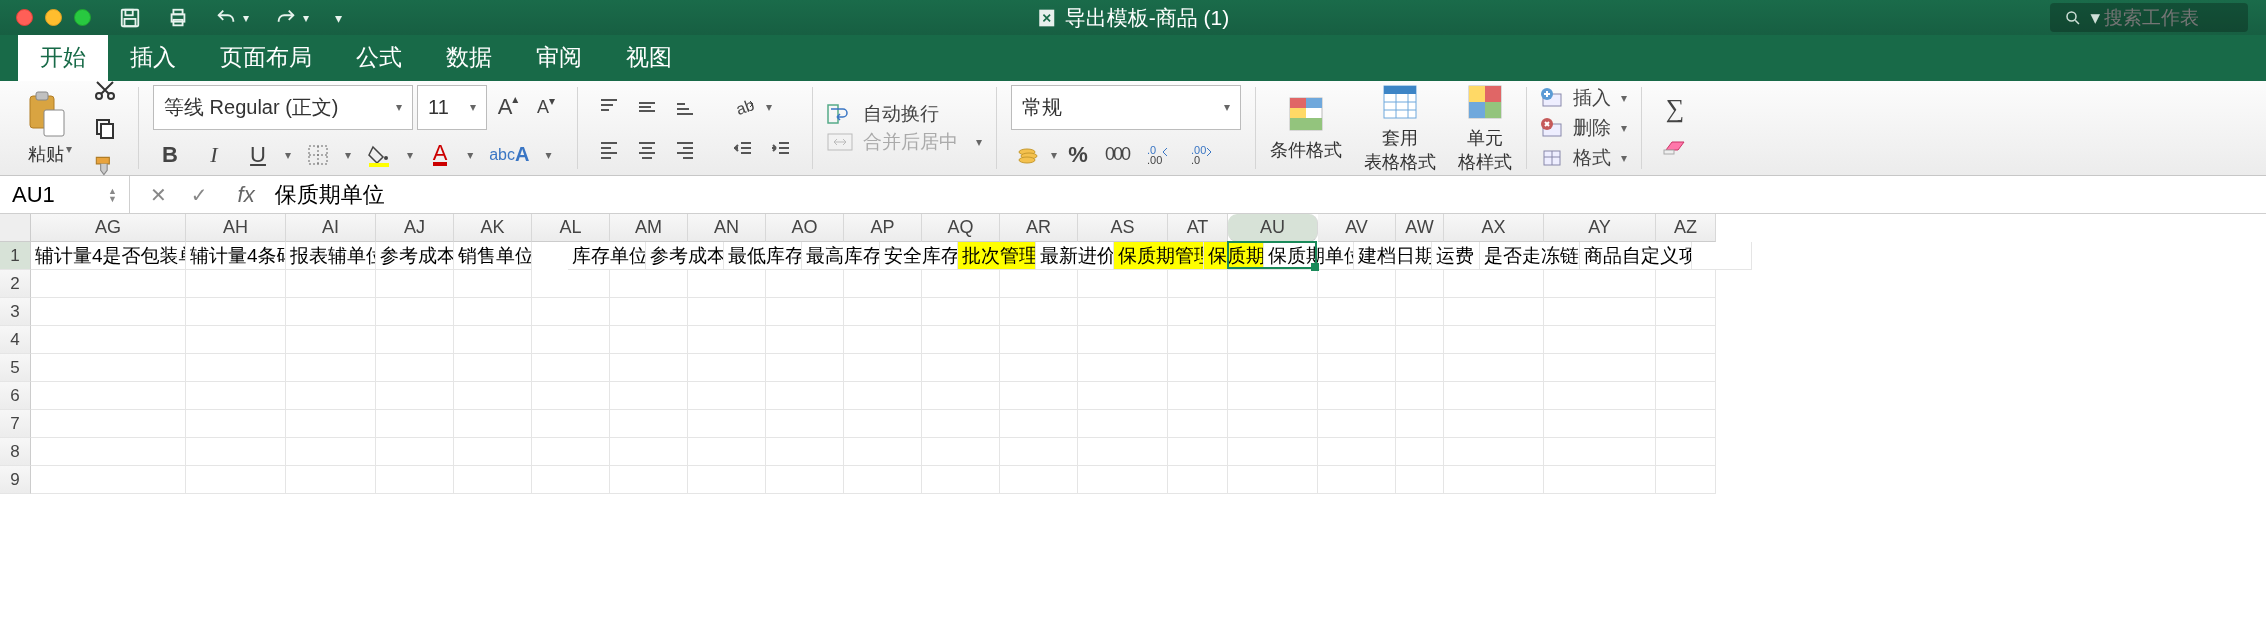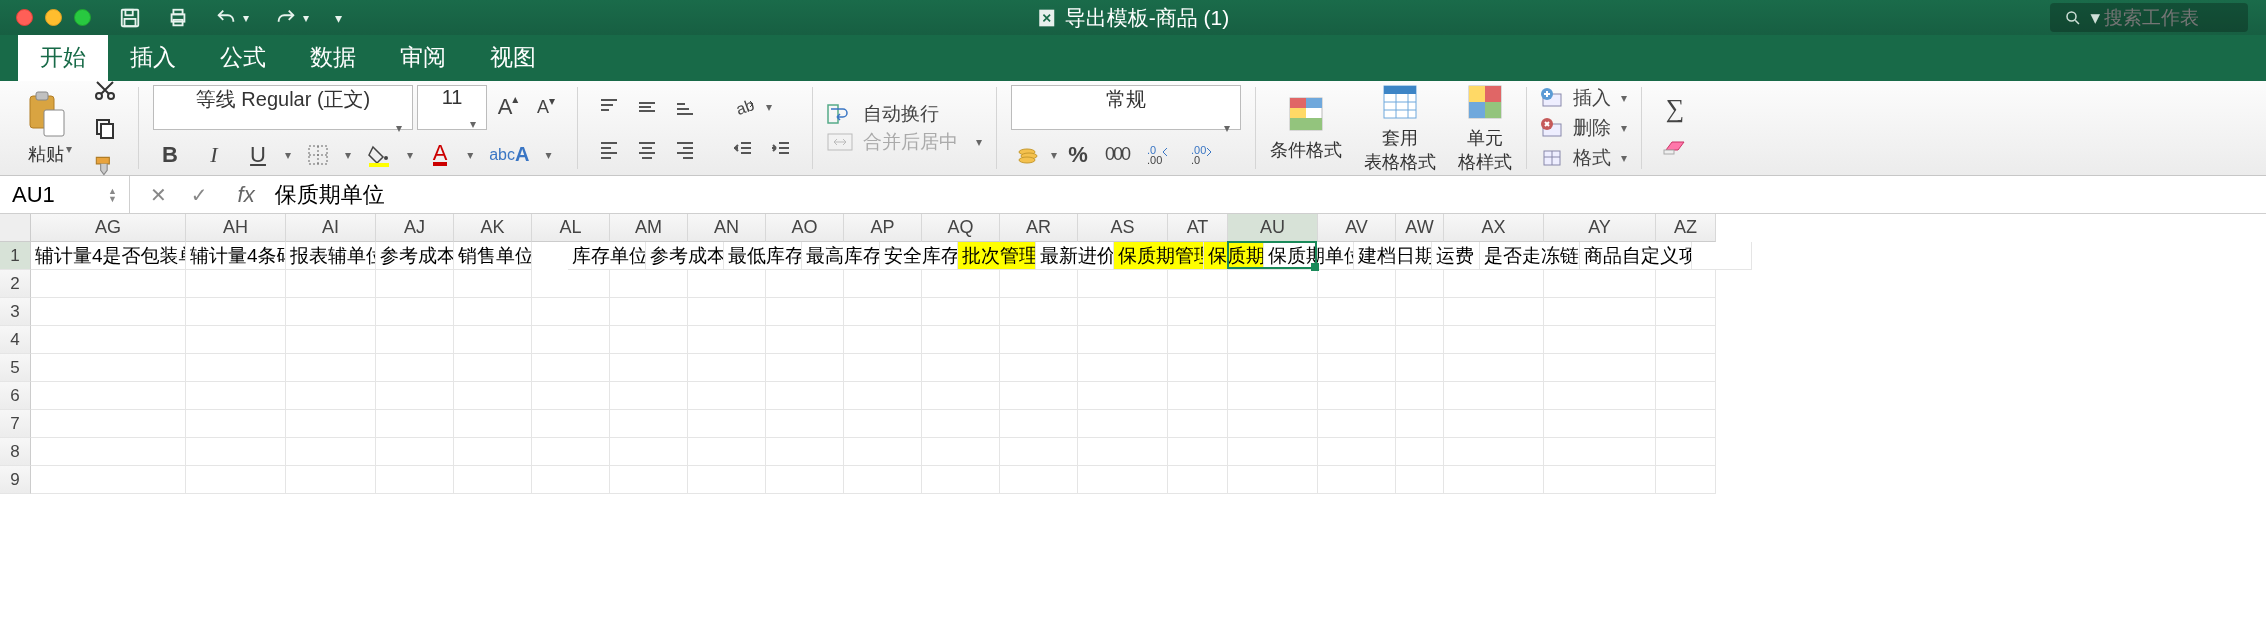--- a/index.html
+++ b/index.html
@@ -24,38 +24,38 @@
 .tab.active { background: #fff; color: #186a48; }
 
 
 .ribbon { background: linear-gradient(#fcfcfc, #ececec); border-bottom: 1px solid #c7c7c7; height: 95px; display: flex; align-items: stretch; padding: 6px 10px; }
 .group { display: flex; align-items: center; padding: 0 14px; position: relative; border-right: 1px solid #d5d5d5; }
 .group:last-child { border-right: none; }
 .bigbtn { display: flex; flex-direction: column; align-items: center; gap: 4px; cursor: pointer; font-size: 18px; color: #333; }
 .smallbtn { cursor: pointer; padding: 4px 6px; display: inline-flex; align-items: center; justify-content: center; min-width: 34px; height: 34px; border-radius: 3px; color: #444; }
 .vstack { display: flex; flex-direction: column; gap: 4px; justify-content: center; }
 .hstack { display: flex; gap: 4px; align-items: center; }
-.combo { background: #fff; border: 1px solid #bcbcbc; height: 45px; display: flex; align-items: center; padding: 0 10px; gap: 8px; font-size: 20px; color: #333; flex-direction: column; }
+.combo { background: #fff; border: 1px solid #bcbcbc; height: 45px; display: flex; align-items: center; padding: 0 10px; gap: 8px; font-size: 20px; color: #333; }
 .chev { font-size: 12px; color: #666; }
 .lbl-row { display: flex; align-items: center; gap: 10px; font-size: 19px; color: #444; }
 .disabled { color: #aaa; }
 
 
 .fbar { height: 38px; border-bottom: 1px solid #cfcfcf; display: flex; align-items: center; }
 .namebox { width: 130px; padding: 0 12px; font-size: 22px; display: flex; align-items: center; justify-content: space-between; height: 100%; border-right: 1px solid #cfcfcf; }
 .fbar-icons { display: flex; gap: 24px; padding: 0 20px; color: #888; }
 .fx { font-style: italic; color: #666; padding: 0 10px; font-size: 22px; }
 .fbar-content { font-size: 22px; padding-left: 10px; flex: 1; }
 
 
 .sheet { display: flex; }
 .corner { width: 31px; height: 28px; background: #eee; border-right: 1px solid #ccc; border-bottom: 1px solid #ccc; }
 .colheads { display: flex; }
 .ch { height: 28px; background: linear-gradient(#f7f7f7,#ececec); border-right: 1px solid #d8d8d8; border-bottom: 1px solid #ccc; display: flex; align-items: center; justify-content: center; font-size: 18px; color: #444; }
-.ch.active { background: #d7e2d7; }
+.ch.active { background: #d7e2d7; border-radius: 9px; }
 .rowheads { display: flex; flex-direction: column; }
 .rh { width: 31px; height: 28px; background: linear-gradient(#f7f7f7,#ececec); border-right: 1px solid #ccc; border-bottom: 1px solid #e5e5e5; display: flex; align-items: center; justify-content: center; font-size: 17px; color: #444; }
 .rh.active { background: #d7e2d7; }
 .cells-wrap { position: relative; }
 .cells { display: flex; flex-direction: column; }
 .row { display: flex; height: 28px; }
 .cell { border-right: 1px solid #e5e5e5; border-bottom: 1px solid #e5e5e5; display: flex; align-items: center; padding: 0 4px; font-size: 19px; color: #000; overflow: hidden; white-space: nowrap; }
 .cell.hl { background: #ffff00; }
 .selbox { position: absolute; border: 2px solid #1a8a5a; pointer-events: none; }
 .selbox::after { content: ""; position: absolute; right: -4px; bottom: -4px; width: 8px; height: 8px; background: #1a8a5a; }
@@ -115,20 +115,21 @@
         <path d="M20 20l-5-5"></path>
       </svg>
     <span style="margin-right:-4px">▾</span>
     <input placeholder="搜索工作表" style="">
   </div>
 </div>
 
 <div class="tabs" id="tabs">
     <div class="tab active">开始</div>
     <div class="tab">插入</div>
+    <div class="tab">页面布局</div>
     <div class="tab">公式</div>
     <div class="tab">数据</div>
     <div class="tab">审阅</div>
     <div class="tab">视图</div>
   </div>
 
 <div class="ribbon">
 
   <div class="group">
     <div class="bigbtn">

